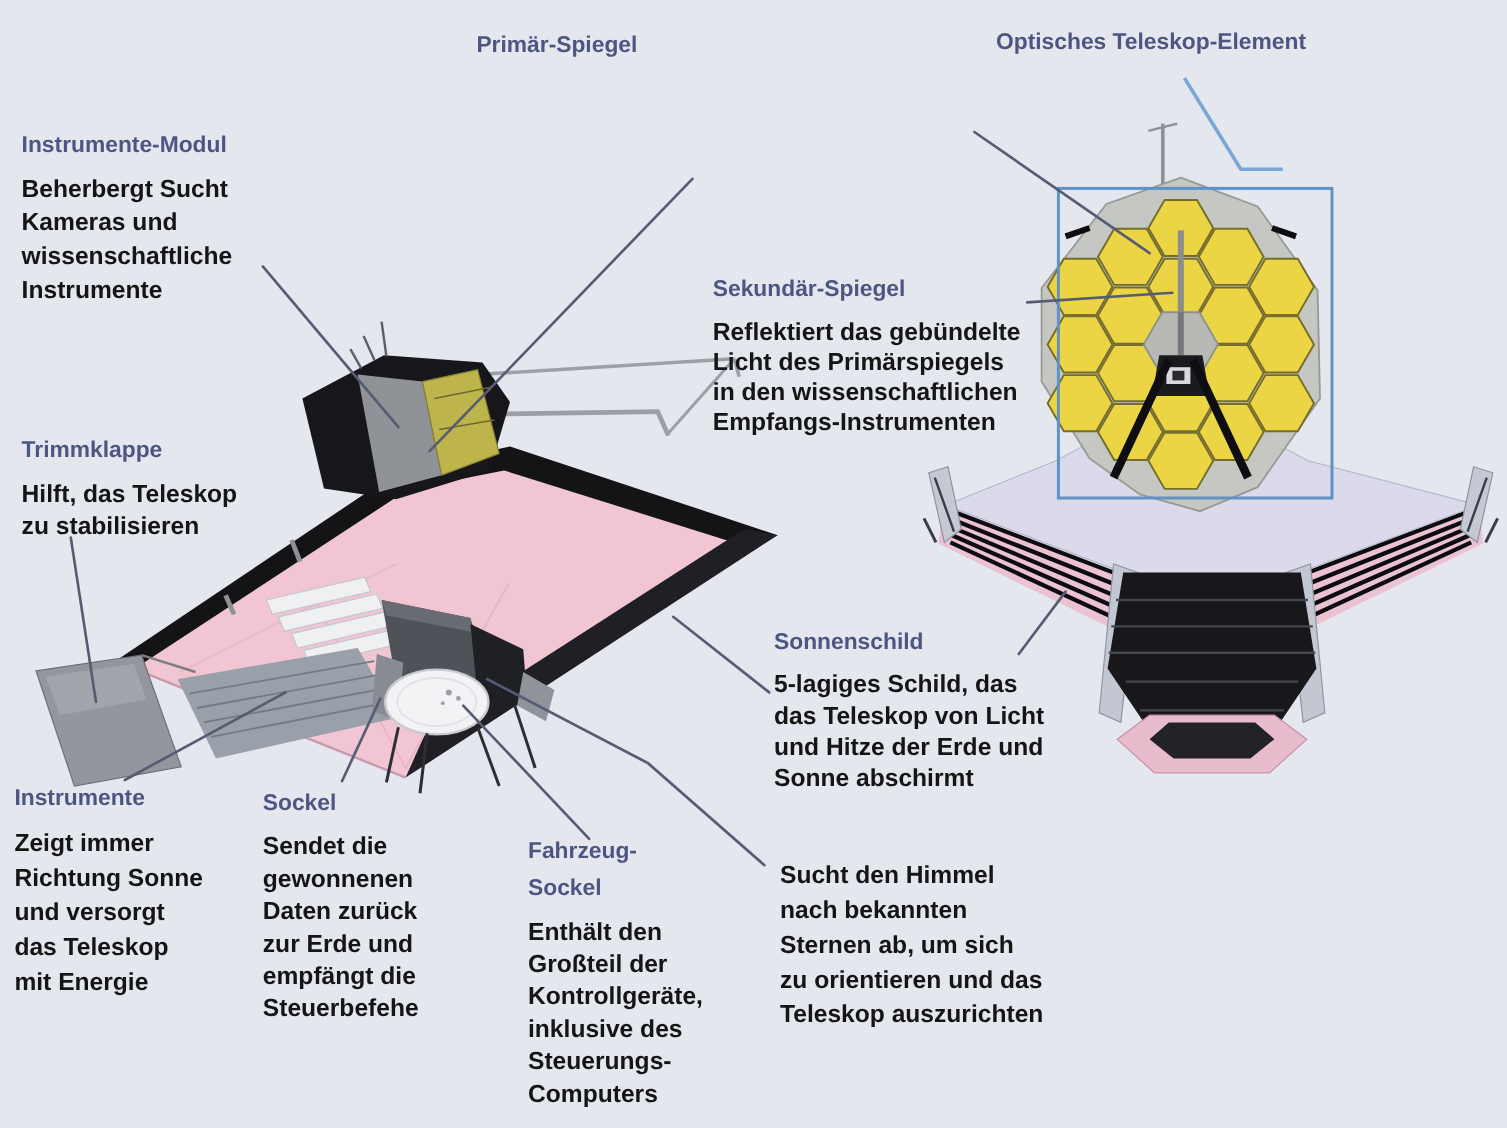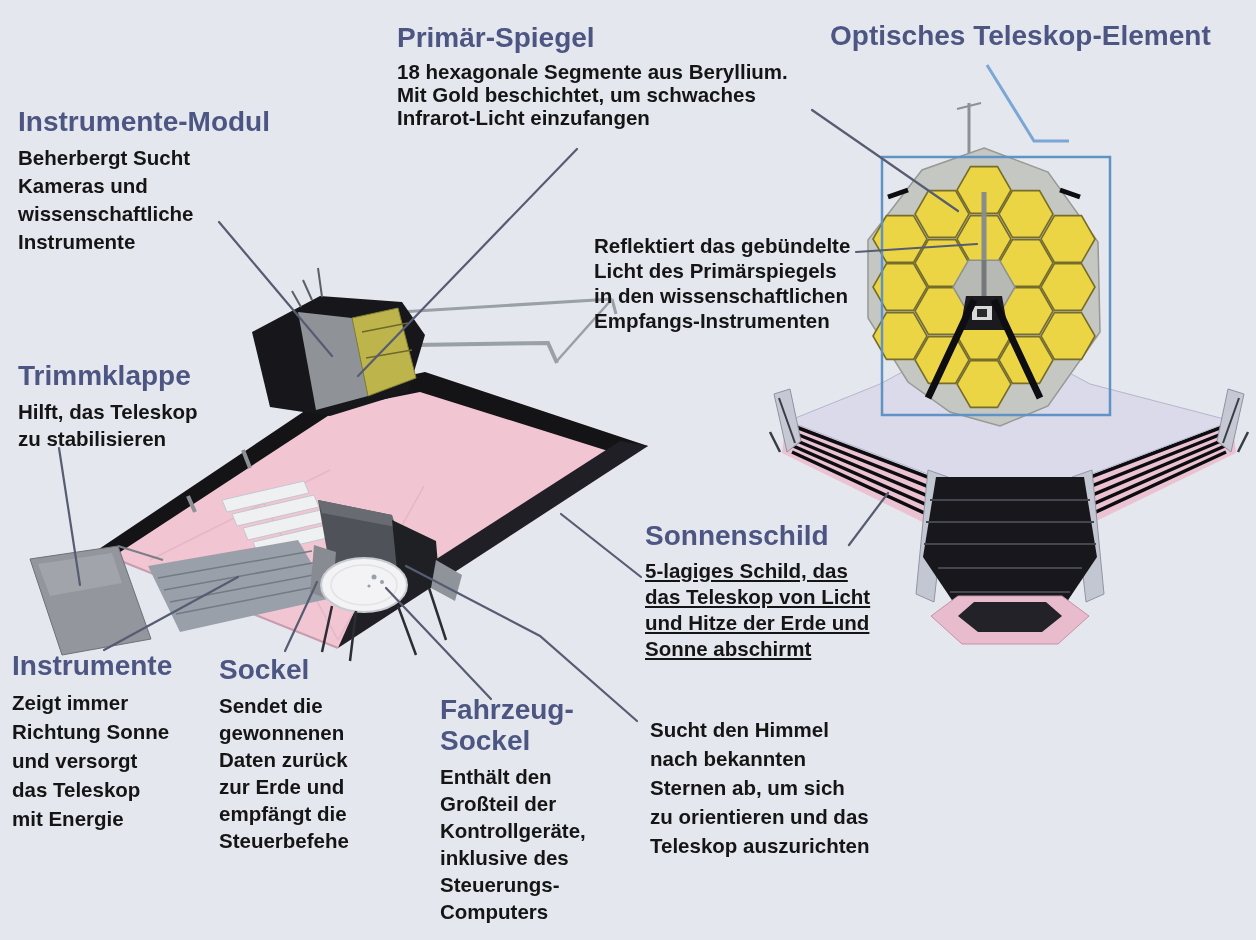--- a/index.html
+++ b/index.html
@@ -4,28 +4,28 @@
 <style>
   html,body{margin:0;padding:0;}
   body{
     width:1256px;height:940px;overflow:hidden;position:relative;
     background:var(--background,#e4e7ee);
     font-family:"Liberation Sans",sans-serif;
   }
   #scene{position:absolute;left:0;top:0;}
   .lbl{position:absolute;}
   .lbl .t{
-    font-weight:bold;font-size:28px;line-height:31px;
+    font-weight:bold;font-size:19px;line-height:31px;
     color:var(--heading,#4d5682);white-space:pre-line;
   }
   .lbl .b{
     font-weight:bold;font-size:20.5px;margin-top:7px;
     color:var(--body-text,#151515);white-space:pre-line;
   }
-  .lh23{line-height:23px;} .lh25{line-height:25px;} .lh26{line-height:26px;text-decoration:underline;}
+  .lh23{line-height:23px;} .lh25{line-height:25px;} .lh26{line-height:26px;}
   .lh27{line-height:27px;} .lh28{line-height:28px;} .lh29{line-height:29px;}
 </style>
 </head>
 <body>
 
 <svg id="scene" width="1256" height="940" viewBox="0 0 1256 940">
 
   <g>
 
     <g stroke="#9aa0a7" fill="none">
@@ -166,30 +166,28 @@
 <div class="lbl" style="left:18px;top:106px">
   <div class="t">Instrumente-Modul</div>
   <div class="b lh28">Beherbergt Sucht
 Kameras und
 wissenschaftliche
 Instrumente</div>
 </div>
 
 <div class="lbl" style="left:397px;top:22px">
   <div class="t">Primär-Spiegel</div>
-  <div class="b lh23">18 hexagonale Segmente aus Beryllium.
-Mit Gold beschichtet, um schwaches
-Infrarot-Licht einzufangen</div>
 </div>
 
 <div class="lbl" style="left:830px;top:20px">
   <div class="t">Optisches Teleskop-Element</div>
 </div>
 
 <div class="lbl" style="left:594px;top:226px">
+  <div class="t">Sekundär-Spiegel</div>
   <div class="b lh25">Reflektiert das gebündelte
 Licht des Primärspiegels
 in den wissenschaftlichen
 Empfangs-Instrumenten</div>
 </div>
 
 <div class="lbl" style="left:18px;top:360px">
   <div class="t">Trimmklappe</div>
   <div class="b lh27">Hilft, das Teleskop
 zu stabilisieren</div>

